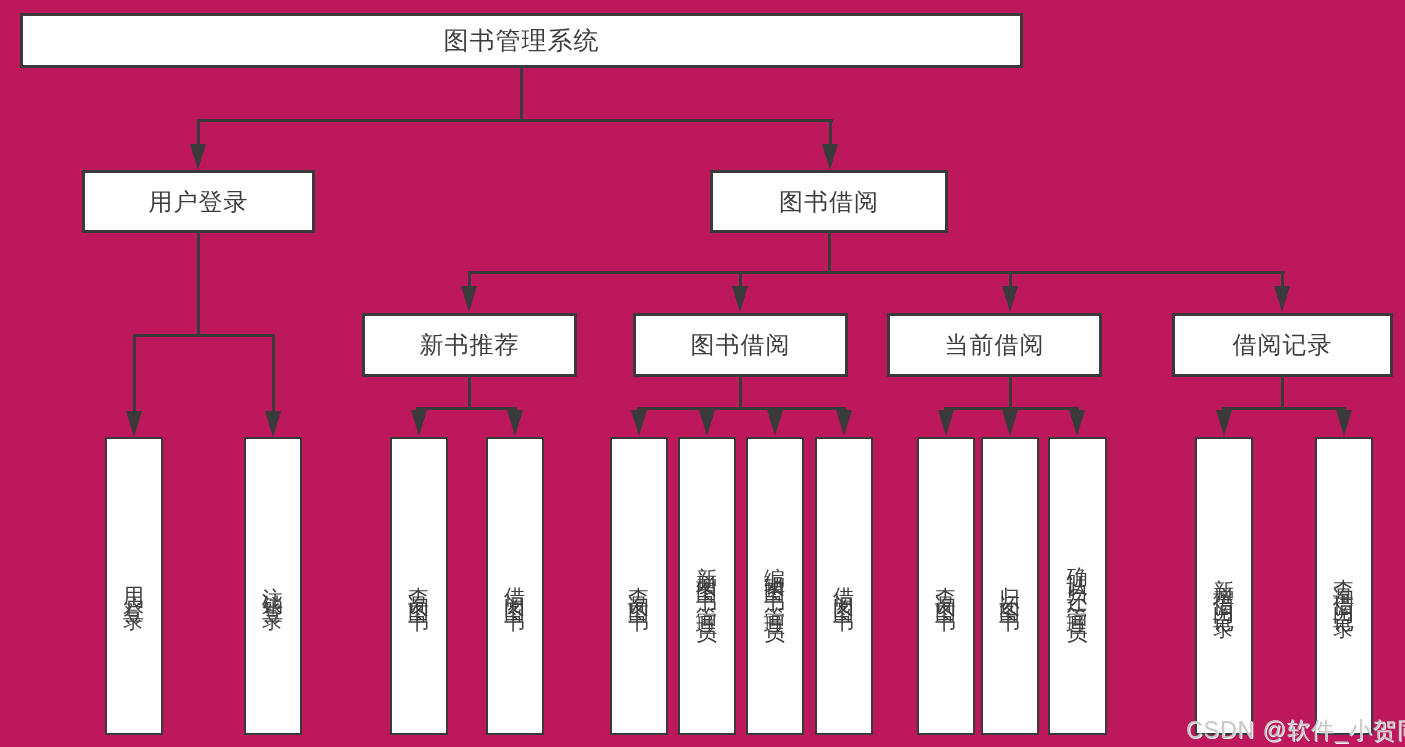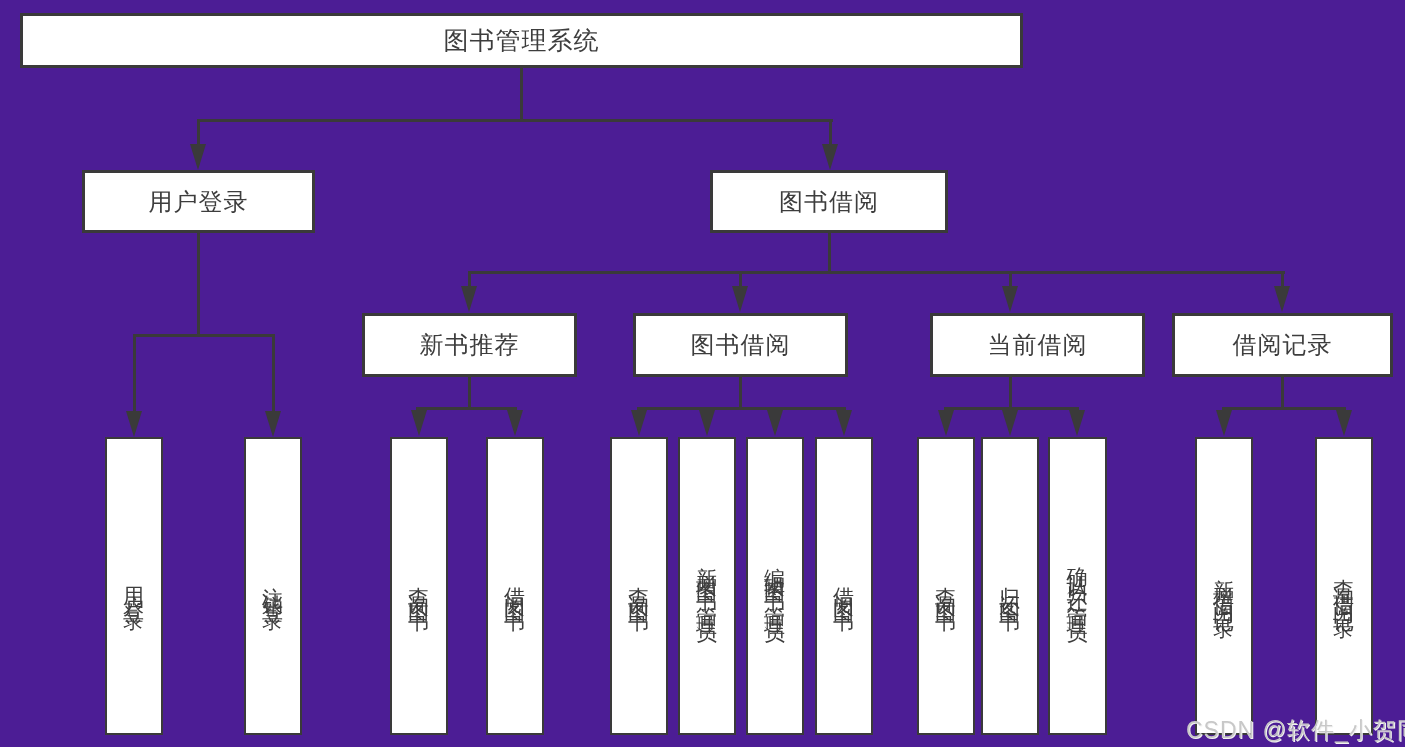--- a/index.html
+++ b/index.html
@@ -1,17 +1,17 @@
 <!DOCTYPE html>
 <html><head>
 <meta charset="utf-8">
 <style>
   html,body{margin:0;padding:0;background:#ffffff;}
   #stage{
-    position:relative;width:1405px;height:747px;background:#4c1d95;overflow:hidden;
+    position:relative;width:1405px;height:747px;background:#be185d;overflow:hidden;
     font-family:"Liberation Sans","DejaVu Sans",sans-serif;color:#3d3d3d;
   }
   .box{
     position:absolute;box-sizing:border-box;background:#ffffff;
     border:3px solid #3a3a3a;display:flex;align-items:center;justify-content:center;
   }
   .hbox{font-size:24px;letter-spacing:1px;}
   .root{font-size:25px;}
   .leaf{border-width:2px;}
   .leaf .vtext{
@@ -72,21 +72,21 @@
   <div class="arrow" style="left:732px;top:286px"></div>
   <div class="arrow" style="left:1002px;top:286px"></div>
   <div class="arrow" style="left:1274px;top:286px"></div>
 
   <div class="box hbox" style="left:633px;top:313px;width:215px;height:64px">
     <span>图书借阅</span>
   </div>
   <div class="box hbox" style="left:362px;top:313px;width:215px;height:64px">
     <span>新书推荐</span>
   </div>
-  <div class="box hbox" style="left:930px;top:313px;width:215px;height:64px">
+  <div class="box hbox" style="left:887px;top:313px;width:215px;height:64px">
     <span>当前借阅</span>
   </div>
   <div class="box hbox" style="left:1172px;top:313px;width:221px;height:64px">
     <span>借阅记录</span>
   </div>
 
   <div class="vline" style="left:468px;top:377px;height:33px"></div>
   <div class="vline" style="left:739px;top:377px;height:33px"></div>
   <div class="vline" style="left:1009px;top:377px;height:33px"></div>
   <div class="vline" style="left:1281px;top:377px;height:33px"></div>

